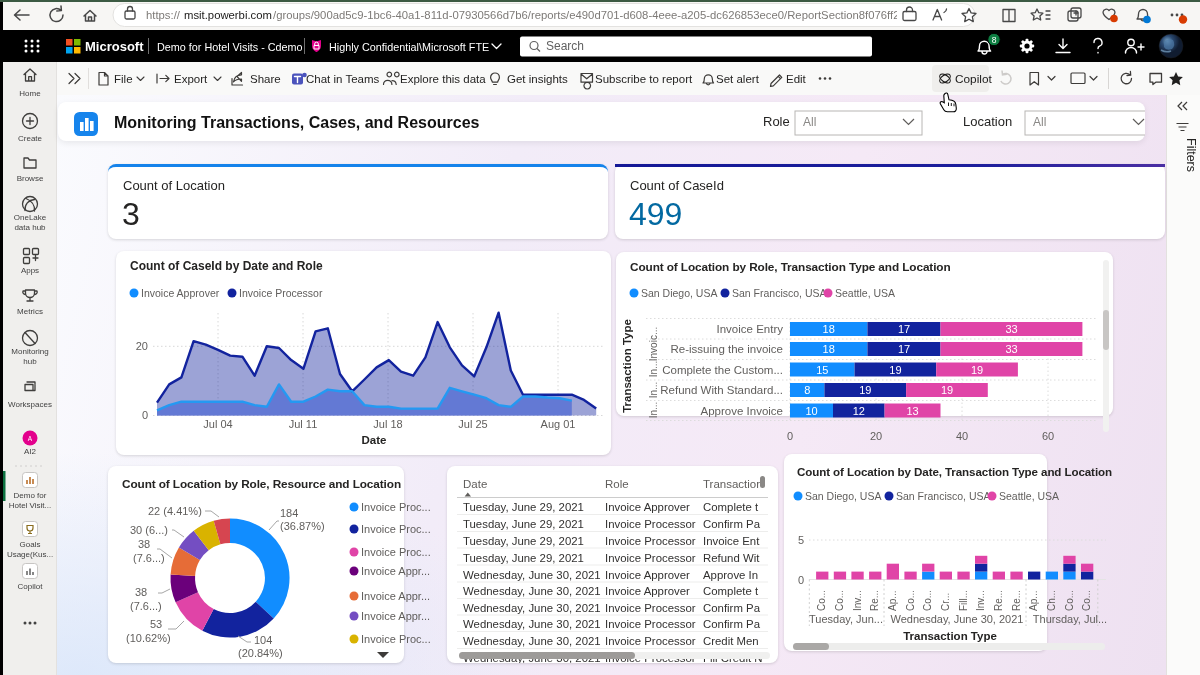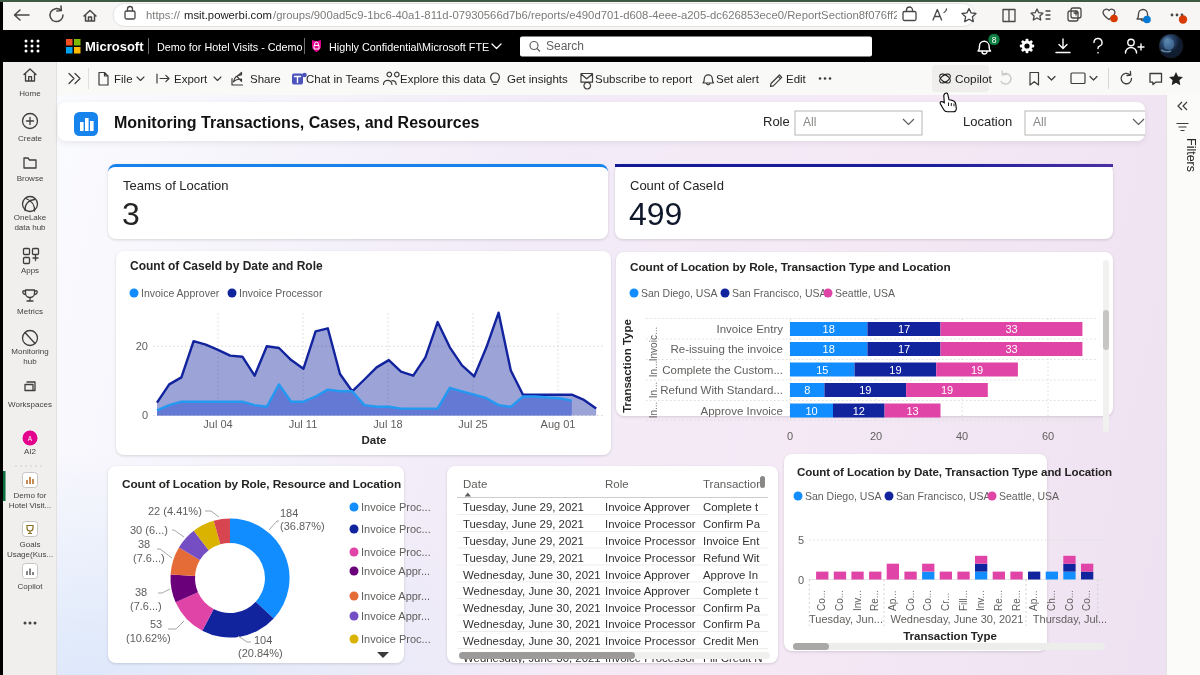--- a/index.html
+++ b/index.html
@@ -276,26 +276,26 @@
   <rect x="737" y="9" width="127" height="24" fill="#fff" stroke="#b8b6b4"></rect>
   <text x="745" y="24" font-size="12" fill="#8a8886" font-family="Liberation Sans">All</text>
   <path d="M845 17 l5.5 5.5 5.5 -5.5" stroke="#605e5c" fill="none" stroke-width="1.2"></path>
   <text x="905" y="24" font-size="13" fill="#252423" font-family="Liberation Sans">Location</text>
   <rect x="967" y="9" width="127" height="24" fill="#fff" stroke="#b8b6b4"></rect>
   <text x="975" y="24" font-size="12" fill="#8a8886" font-family="Liberation Sans">All</text>
   <path d="M1075 17 l5.5 5.5 5.5 -5.5" stroke="#605e5c" fill="none" stroke-width="1.2"></path>
 </svg>
 
 <div class="card" style="left:108px;top:164px;width:500px;height:75px;border-top:3px solid #1583eb">
-  <div style="position:absolute;left:15px;top:11px;font-size:13px;color:#252423">Teams of Location</div>
+  <div style="position:absolute;left:15px;top:11px;font-size:13px;color:#252423">Count of Location</div>
   <div style="position:absolute;left:14px;top:29px;font-size:32px;color:#252423">3</div>
 </div>
-<div class="card" style="left:615px;top:164px;width:498px;height:75px;border-top:3px solid;border-image:linear-gradient(90deg,#141996,#1c1f9c 65%,#4b2fa3 100%) 1">
+<div class="card" style="left:615px;top:164px;width:550px;height:75px;border-top:3px solid;border-image:linear-gradient(90deg,#141996,#1c1f9c 65%,#4b2fa3 100%) 1">
   <div style="position:absolute;left:15px;top:11px;font-size:13px;color:#252423">Count of CaseId</div>
-  <div style="position:absolute;left:14px;top:29px;font-size:32px;color:#0f172a">499</div>
+  <div style="position:absolute;left:14px;top:29px;font-size:32px;color:#0369a1">499</div>
 </div>
 
 <div class="card" style="left:116px;top:251px;width:495px;height:204px">
 <svg width="495" height="204" viewBox="0 0 495 204">
   <text x="14" y="19" font-size="12" font-weight="bold" fill="#252423" font-family="Liberation Sans">Count of CaseId by Date and Role</text>
   <circle cx="18" cy="42" r="4.5" fill="#118DFF"></circle>
       <text x="25" y="46" font-size="10.5" fill="#605e5c" font-family="Liberation Sans">Invoice Approver</text>
   <circle cx="116" cy="42" r="4.5" fill="#12239E"></circle>
       <text x="123" y="46" font-size="10.5" fill="#605e5c" font-family="Liberation Sans">Invoice Processor</text>
   <g stroke="#d8d8d8" stroke-dasharray="1.5 2.5" stroke-width="1">

